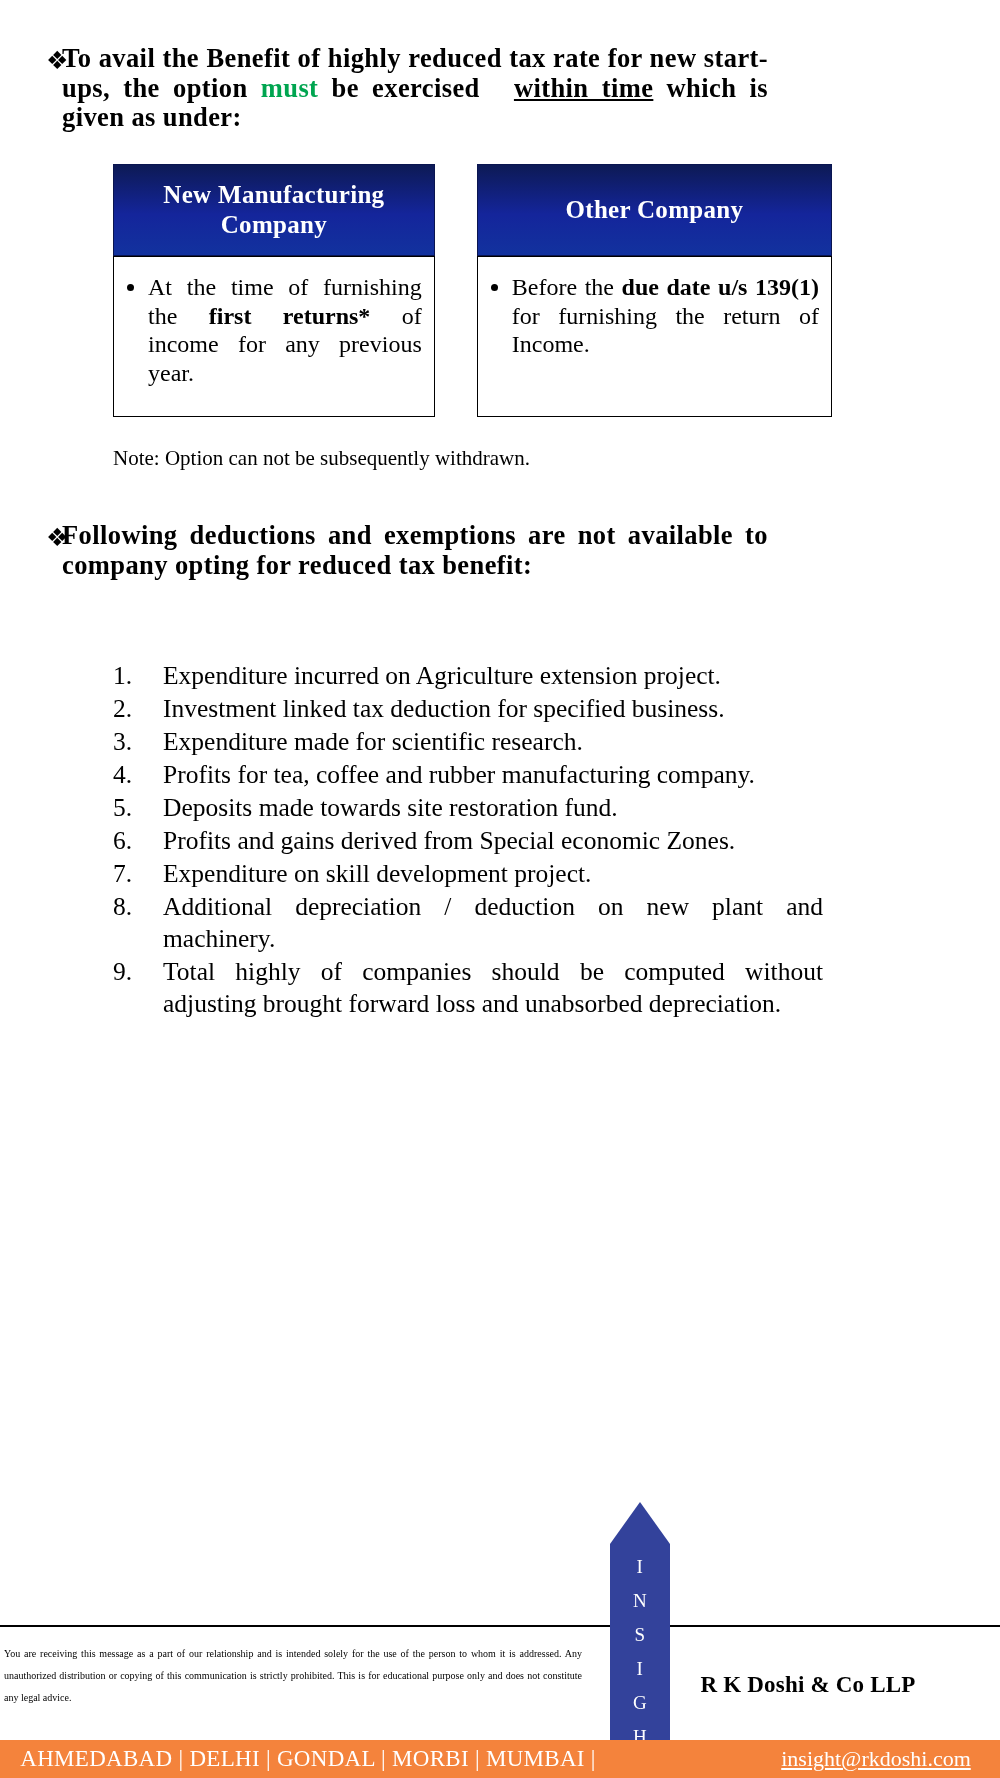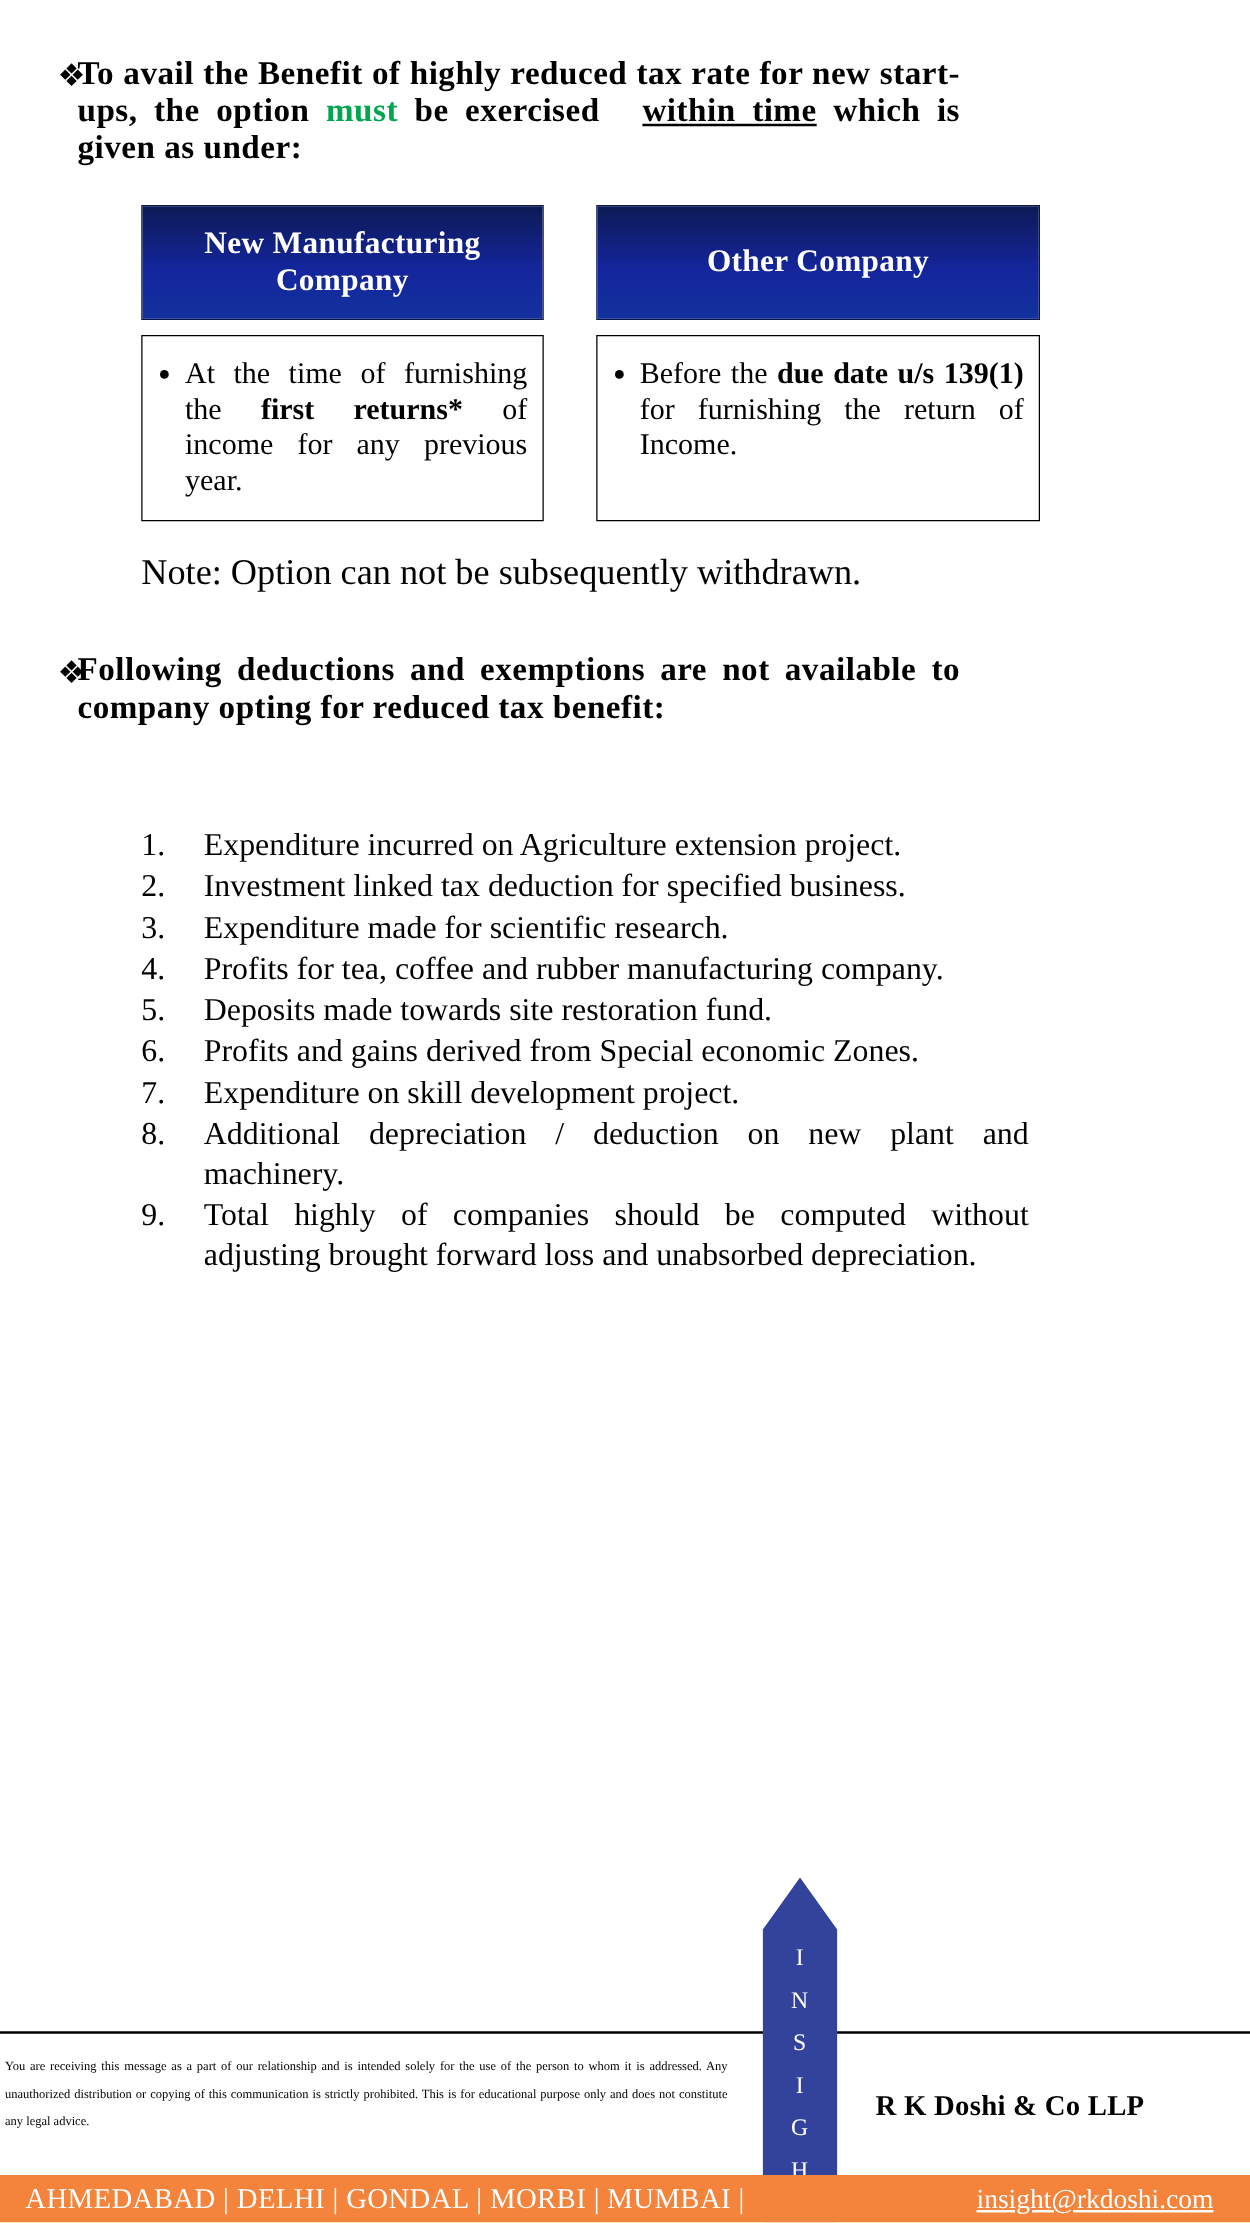--- a/index.html
+++ b/index.html
@@ -79,21 +79,20 @@
     justify-content: center;
     text-align: center;
     letter-spacing: 0.3px;
   }
   .tbl-body {
     flex: 1;
     border: 1.5px solid #000000;
     border-top: 1.5px solid #000000;
     box-sizing: border-box;
     padding: 16px 12px 8px 12px;
-    margin-top: 12px;
   }
   .tbl-body ul {
     margin: 0;
     padding: 0 0 0 22px;
     list-style: disc;
   }
   .tbl-body li {
     font-size: 24px;
     line-height: 28.5px;
     text-align: justify;
@@ -103,21 +102,21 @@
   .tbl-gap .spacer-bot {
     flex: 1;
     border-top: 0;
   }
 
   
   #note-line {
     position: absolute;
     top: 443px;
     left: 113px;
-    font-size: 29px;
+    font-size: 21px;
     line-height: 30px;
   }
 
   
   #deduction-list {
     position: absolute;
     top: 660px;
     left: 113px;
     width: 710px;
     margin: 0;

